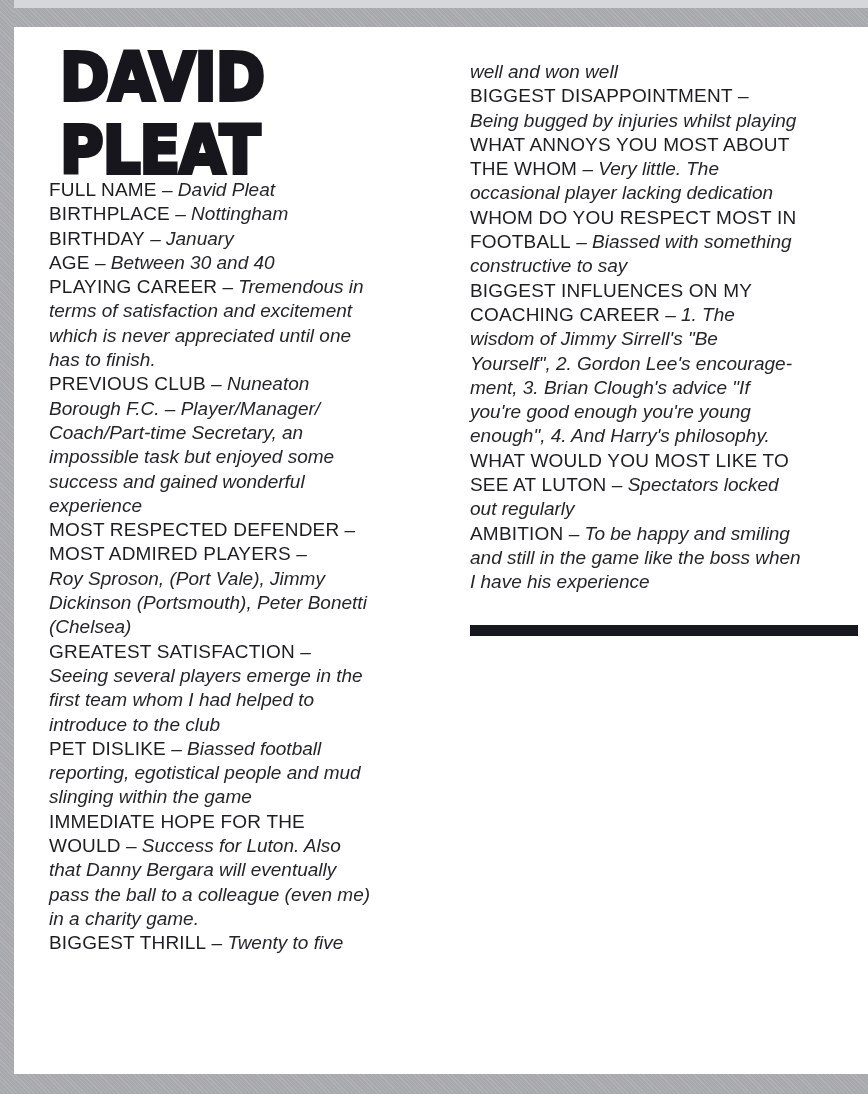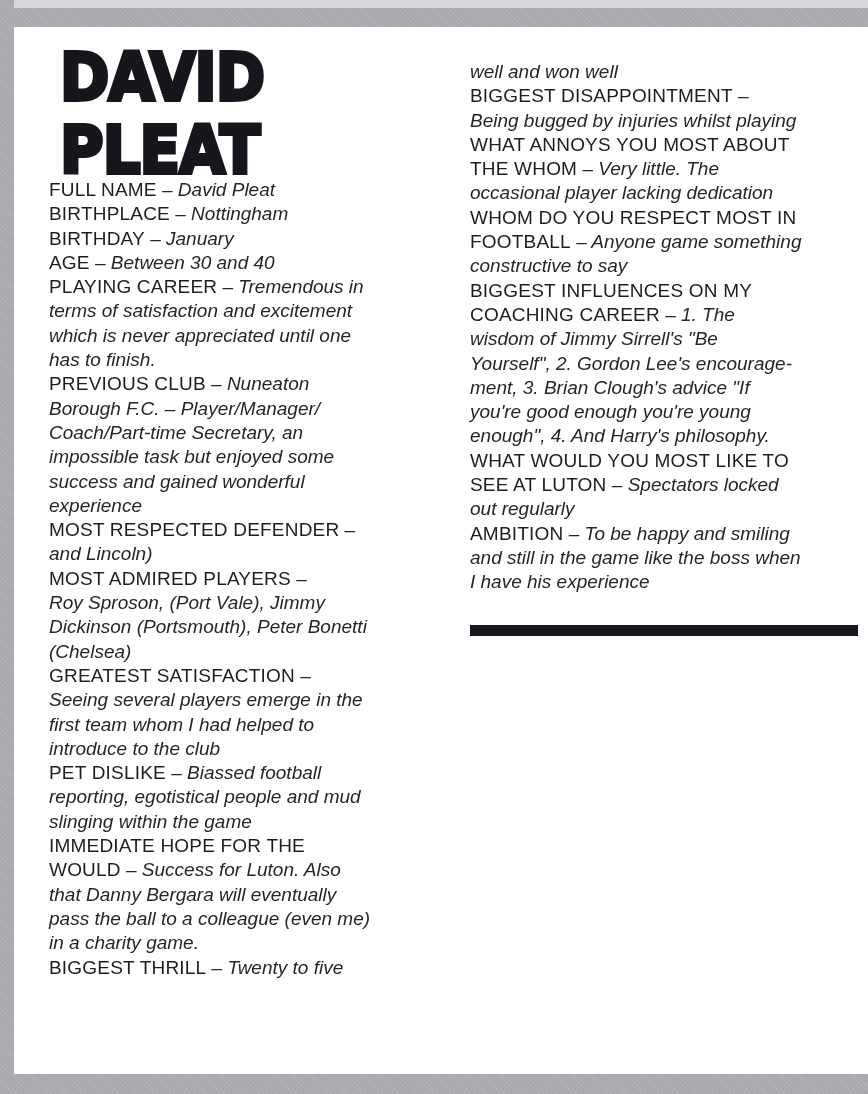--- a/index.html
+++ b/index.html
@@ -122,21 +122,20 @@
       <span class="line"><span class="label"></span><span class="answer dash"></span><span class="answer">terms of satisfaction and excitement</span></span>
       <span class="line"><span class="label"></span><span class="answer dash"></span><span class="answer">which is never appreciated until one</span></span>
       <span class="line"><span class="label"></span><span class="answer dash"></span><span class="answer">has to finish.</span></span>
       <span class="line"><span class="label">PREVIOUS CLUB</span><span class="answer dash"> – </span><span class="answer">Nuneaton</span></span>
       <span class="line"><span class="label"></span><span class="answer dash"></span><span class="answer">Borough F.C. – Player/Manager/</span></span>
       <span class="line"><span class="label"></span><span class="answer dash"></span><span class="answer">Coach/Part-time Secretary, an</span></span>
       <span class="line"><span class="label"></span><span class="answer dash"></span><span class="answer">impossible task but enjoyed some</span></span>
       <span class="line"><span class="label"></span><span class="answer dash"></span><span class="answer">success and gained wonderful</span></span>
       <span class="line"><span class="label"></span><span class="answer dash"></span><span class="answer">experience</span></span>
       <span class="line"><span class="label">MOST RESPECTED DEFENDER</span><span class="answer dash"> –</span><span class="answer"></span></span>
-      <span class="line"><span class="label"></span><span class="answer dash"></span><span class="answer">and Lincoln)</span></span>
       <span class="line"><span class="label">MOST ADMIRED PLAYERS</span><span class="answer dash"> –</span><span class="answer"></span></span>
       <span class="line"><span class="label"></span><span class="answer dash"></span><span class="answer">Roy Sproson, (Port Vale), Jimmy</span></span>
       <span class="line"><span class="label"></span><span class="answer dash"></span><span class="answer">Dickinson (Portsmouth), Peter Bonetti</span></span>
       <span class="line"><span class="label"></span><span class="answer dash"></span><span class="answer">(Chelsea)</span></span>
       <span class="line"><span class="label">GREATEST SATISFACTION</span><span class="answer dash"> –</span><span class="answer"></span></span>
       <span class="line"><span class="label"></span><span class="answer dash"></span><span class="answer">Seeing several players emerge in the</span></span>
       <span class="line"><span class="label"></span><span class="answer dash"></span><span class="answer">first team whom I had helped to</span></span>
       <span class="line"><span class="label"></span><span class="answer dash"></span><span class="answer">introduce to the club</span></span>
       <span class="line"><span class="label">PET DISLIKE</span><span class="answer dash"> – </span><span class="answer">Biassed football</span></span>
       <span class="line"><span class="label"></span><span class="answer dash"></span><span class="answer">reporting, egotistical people and mud</span></span>
@@ -149,21 +148,21 @@
       <span class="line"><span class="label">BIGGEST THRILL</span><span class="answer dash"> – </span><span class="answer">Twenty to five</span></span>
     </div>
   <div class="col col-right" id="col-right">
       <span class="line"><span class="label"></span><span class="answer dash"></span><span class="answer">well and won well</span></span>
       <span class="line"><span class="label">BIGGEST DISAPPOINTMENT</span><span class="answer dash"> –</span><span class="answer"></span></span>
       <span class="line"><span class="label"></span><span class="answer dash"></span><span class="answer">Being bugged by injuries whilst playing</span></span>
       <span class="line"><span class="label">WHAT ANNOYS YOU MOST ABOUT</span><span class="answer dash"></span><span class="answer"></span></span>
       <span class="line"><span class="label">THE WHOM</span><span class="answer dash"> – </span><span class="answer">Very little. The</span></span>
       <span class="line"><span class="label"></span><span class="answer dash"></span><span class="answer">occasional player lacking dedication</span></span>
       <span class="line"><span class="label">WHOM DO YOU RESPECT MOST IN</span><span class="answer dash"></span><span class="answer"></span></span>
-      <span class="line"><span class="label">FOOTBALL</span><span class="answer dash"> – </span><span class="answer">Anyone game something</span></span>
+      <span class="line"><span class="label">FOOTBALL</span><span class="answer dash"> – </span><span class="answer">Biassed with something</span></span>
       <span class="line"><span class="label"></span><span class="answer dash"></span><span class="answer">constructive to say</span></span>
       <span class="line"><span class="label">BIGGEST INFLUENCES ON MY</span><span class="answer dash"></span><span class="answer"></span></span>
       <span class="line"><span class="label">COACHING CAREER</span><span class="answer dash"> – </span><span class="answer">1. The</span></span>
       <span class="line"><span class="label"></span><span class="answer dash"></span><span class="answer">wisdom of Jimmy Sirrell's "Be</span></span>
       <span class="line"><span class="label"></span><span class="answer dash"></span><span class="answer">Yourself", 2. Gordon Lee's encourage-</span></span>
       <span class="line"><span class="label"></span><span class="answer dash"></span><span class="answer">ment, 3. Brian Clough's advice "If</span></span>
       <span class="line"><span class="label"></span><span class="answer dash"></span><span class="answer">you're good enough you're young</span></span>
       <span class="line"><span class="label"></span><span class="answer dash"></span><span class="answer">enough", 4. And Harry's philosophy.</span></span>
       <span class="line"><span class="label">WHAT WOULD YOU MOST LIKE TO</span><span class="answer dash"></span><span class="answer"></span></span>
       <span class="line"><span class="label">SEE AT LUTON</span><span class="answer dash"> – </span><span class="answer">Spectators locked</span></span>

